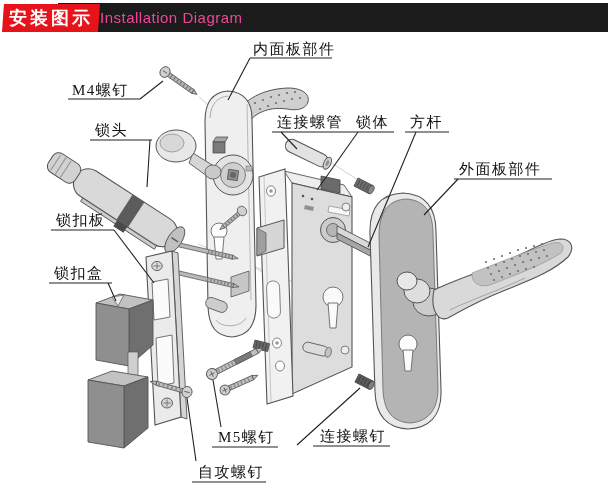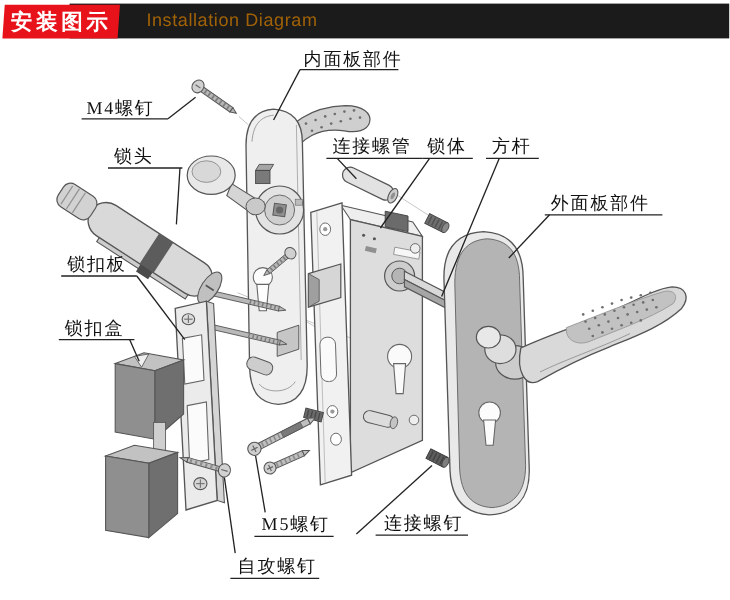--- a/index.html
+++ b/index.html
@@ -4,22 +4,22 @@
 <style>
   html,body{margin:0;padding:0;background:#fff;}
   .page{position:relative;width:608px;height:500px;background:#ffffff;overflow:hidden;
         font-family:"Liberation Sans","DejaVu Sans",sans-serif;}
   .hdr-black{position:absolute;left:58px;top:3px;right:0;height:29px;background:#1b1b1b;}
   .hdr-red{position:absolute;left:2px;top:4px;width:96px;height:28px;background:#e8121a;
            display:flex;align-items:center;justify-content:center;
            transform:skewX(-4deg);transform-origin:100% 100%;}
   .hdr-red span{color:#ffffff;font-weight:bold;font-size:18px;letter-spacing:3px;
                 transform:skewX(4deg);font-family:"Liberation Sans",sans-serif;}
-  .hdr-en{position:absolute;left:122px;top:3px;height:29px;display:flex;align-items:center;
-          color:#a16207;font-size:15px;letter-spacing:0.5px;}
+  .hdr-en{position:absolute;left:100px;top:3px;height:29px;display:flex;align-items:center;
+          color:#ec4899;font-size:15px;letter-spacing:0.5px;}
   svg{position:absolute;left:0;top:0;}
   .lbl{font-family:"Liberation Serif","DejaVu Serif",serif;font-size:15px;fill:#111;letter-spacing:1.5px;}
   .lead{stroke:#222;stroke-width:1.1;fill:none;}
   .guide{stroke:#c4c4c4;stroke-width:0.8;fill:none;}
 </style>
 </head>
 <body>
 
 <div class="page">
 

